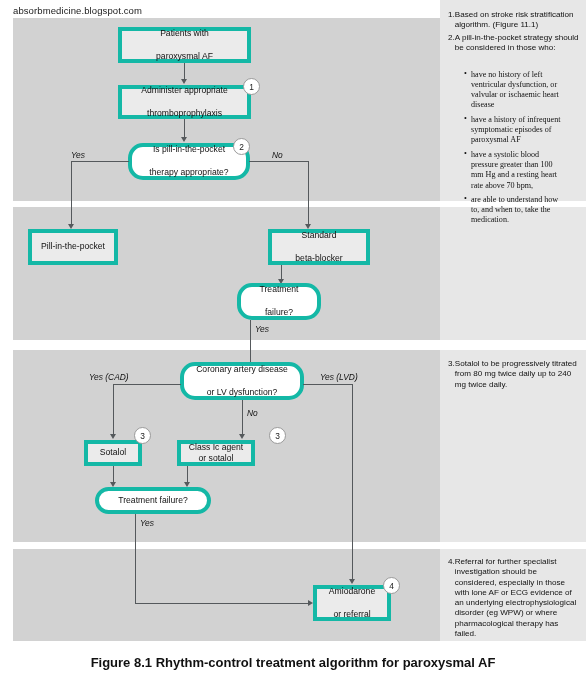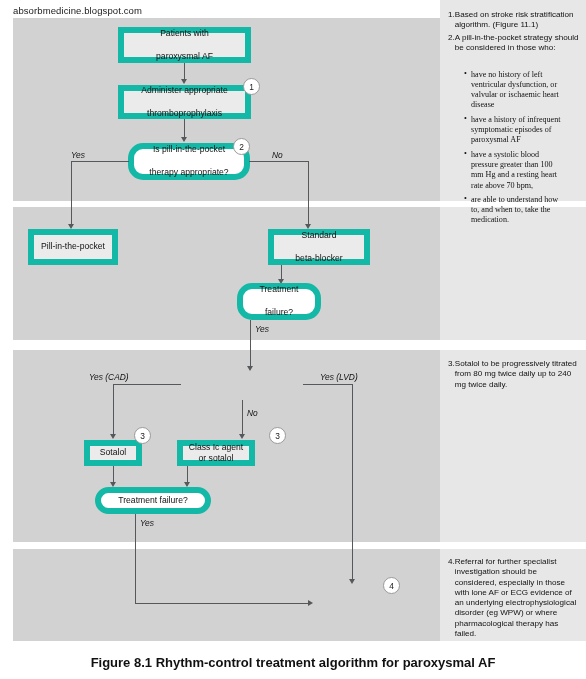--- a/index.html
+++ b/index.html
@@ -17,21 +17,21 @@
 
   .url{
     position:absolute;left:13px;top:5px;
     font-size:9.5px;color:#1a1a1a;letter-spacing:.1px;
     white-space:nowrap;
   }
 
   
   .node{
     position:absolute;
-    border:6px solid #14b8a6;
+    border:4px solid #14b8a6;
     background:#ebebeb;
     color:#111;
     font-size:8.6px;
     line-height:11.5px;
     display:flex;align-items:center;justify-content:center;
     text-align:center;
     box-sizing:border-box;
     padding:2px 3px;
   }
   .node.rounded{
@@ -175,20 +175,26 @@
     <span>
       <span>Treatment</span><br>
       <span>failure?</span>
     </span>
   </div>
 
   <div class="ln lnv" style="left:250px;top:320px;height:48px;"></div>
   <div class="arrow" style="left:247px;top:366px;"></div>
   <div class="elabel" style="left:255px;top:324px;">Yes</div>
 
+  <div class="node rounded" style="left:180px;top:362px;width:124px;height:38px;">
+    <span>
+      <span>Coronary artery disease</span><br>
+      <span>or LV dysfunction?</span>
+    </span>
+  </div>
 
   <div class="ln lnh" style="left:113px;top:384px;width:68px;"></div>
   <div class="ln lnv" style="left:113px;top:384px;height:52px;"></div>
   <div class="arrow" style="left:110px;top:434px;"></div>
   <div class="elabel" style="left:89px;top:372px;">Yes (CAD)</div>
 
   <div class="ln lnv" style="left:242px;top:400px;height:37px;"></div>
   <div class="arrow" style="left:239px;top:434px;"></div>
   <div class="elabel" style="left:247px;top:408px;">No</div>
 
@@ -219,20 +225,26 @@
 
   <div class="node rounded" style="left:95px;top:487px;width:116px;height:27px;">
     <span>Treatment failure?</span>
   </div>
 
   <div class="ln lnv" style="left:135px;top:514px;height:90px;"></div>
   <div class="ln lnh" style="left:135px;top:603px;width:175px;"></div>
   <div class="arrow-r" style="left:308px;top:600px;"></div>
   <div class="elabel" style="left:140px;top:518px;">Yes</div>
 
+  <div class="node" style="left:313px;top:585px;width:78px;height:36px;">
+    <span>
+      <span>Amiodarone</span><br>
+      <span>or referral</span>
+    </span>
+  </div>
   <div class="callout" style="left:383px;top:577px;">
     <span>4</span>
   </div>
 
   <div class="note" style="left:448px;top:10px;width:132px;">
     <div class="note-row">
       <span class="note-num">1.</span>
       <span class="note-txt">Based on stroke risk stratification algorithm. (Figure 11.1)</span>
     </div>
   </div>

